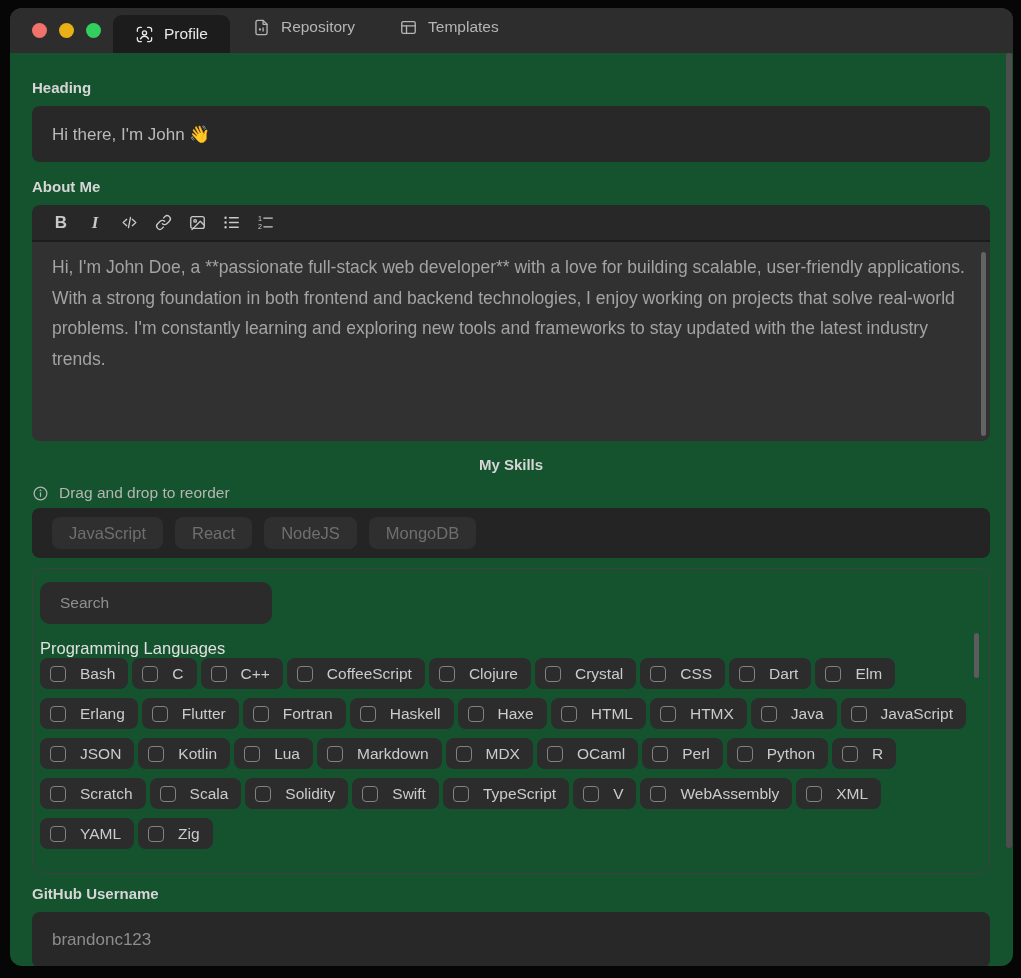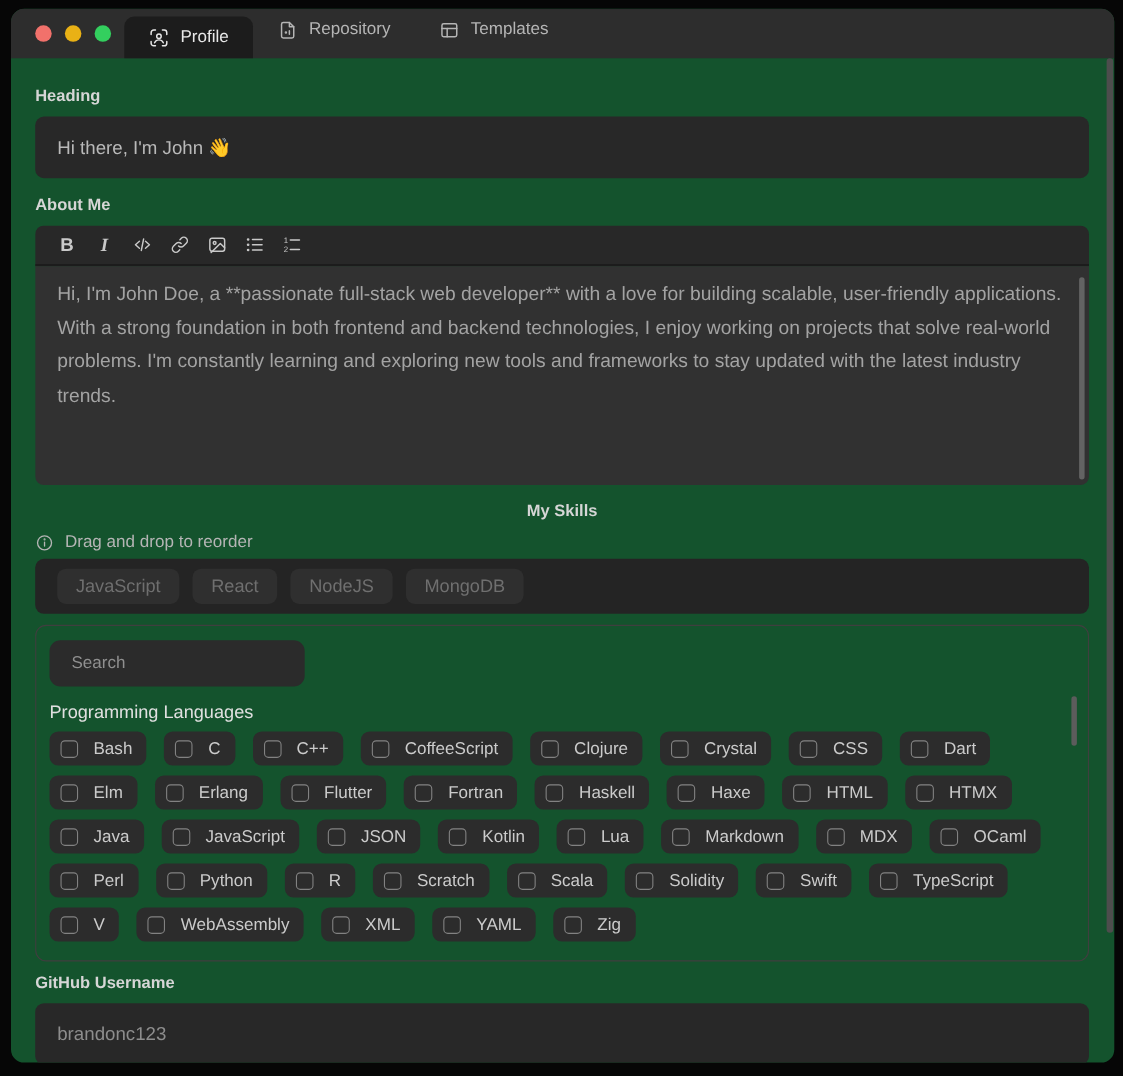--- a/index.html
+++ b/index.html
@@ -54,27 +54,27 @@
           color:#b5b5b5; font-size:15.5px; }
   .hint svg { width:17px; height:17px; stroke:currentColor; fill:none;
               stroke-width:1.7; stroke-linecap:round; }
   .skillbox { margin-top:6px; background:#242424; border-radius:8px; height:50px;
               display:flex; align-items:center; gap:12px; padding:0 20px; }
   .chip { background:#2f2f2f; border-radius:8px; height:32px; display:flex;
           align-items:center; padding:0 17px; color:#6f6f6f; font-size:16.5px; cursor:grab; }
 
   
   .panel { margin-top:10px; border:1px solid #3f3f3f; border-radius:10px;
-           height:306px; padding:13px 12px 0 12px; position:relative; overflow:hidden; }
+           height:306px; padding:13px 12px 0 7px; position:relative; overflow:hidden; }
   .search { width:232px; height:42px; background:#2b2b2b; border:none; outline:none;
             border-radius:10px; padding:0 20px; font-family:"Liberation Sans", sans-serif;
             font-size:15.5px; color:#cfcfcf; }
   .search::placeholder { color:#8f8f8f; }
   .group-title { margin-top:15px; font-size:16.5px; font-weight:400; color:#e0e0e0; }
-  .langs { margin-top:7px; display:flex; flex-wrap:wrap; gap:9px 16px; width:930px; }
+  .langs { display:flex; flex-wrap:wrap; gap:9px 4px; width:930px; }
   .pill { background:#2c2c2c; border-radius:8px; height:31px; display:flex;
           align-items:center; gap:14px; padding:0 13px 0 10px; cursor:pointer; }
   .cbox { width:16px; height:16px; border:1.5px solid #828282; border-radius:4px;
           background:transparent; flex:none; }
   .pill .ptext { color:#cbcbcb; font-size:15.5px; }
 
   
   .sb { position:absolute; border-radius:3px; }
   .sb-window { right:1px; top:45px; width:6px; height:795px; background:#4d4d4d; }
   .sb-editor { right:4px; top:47px; width:5px; height:184px; background:#636363; }

